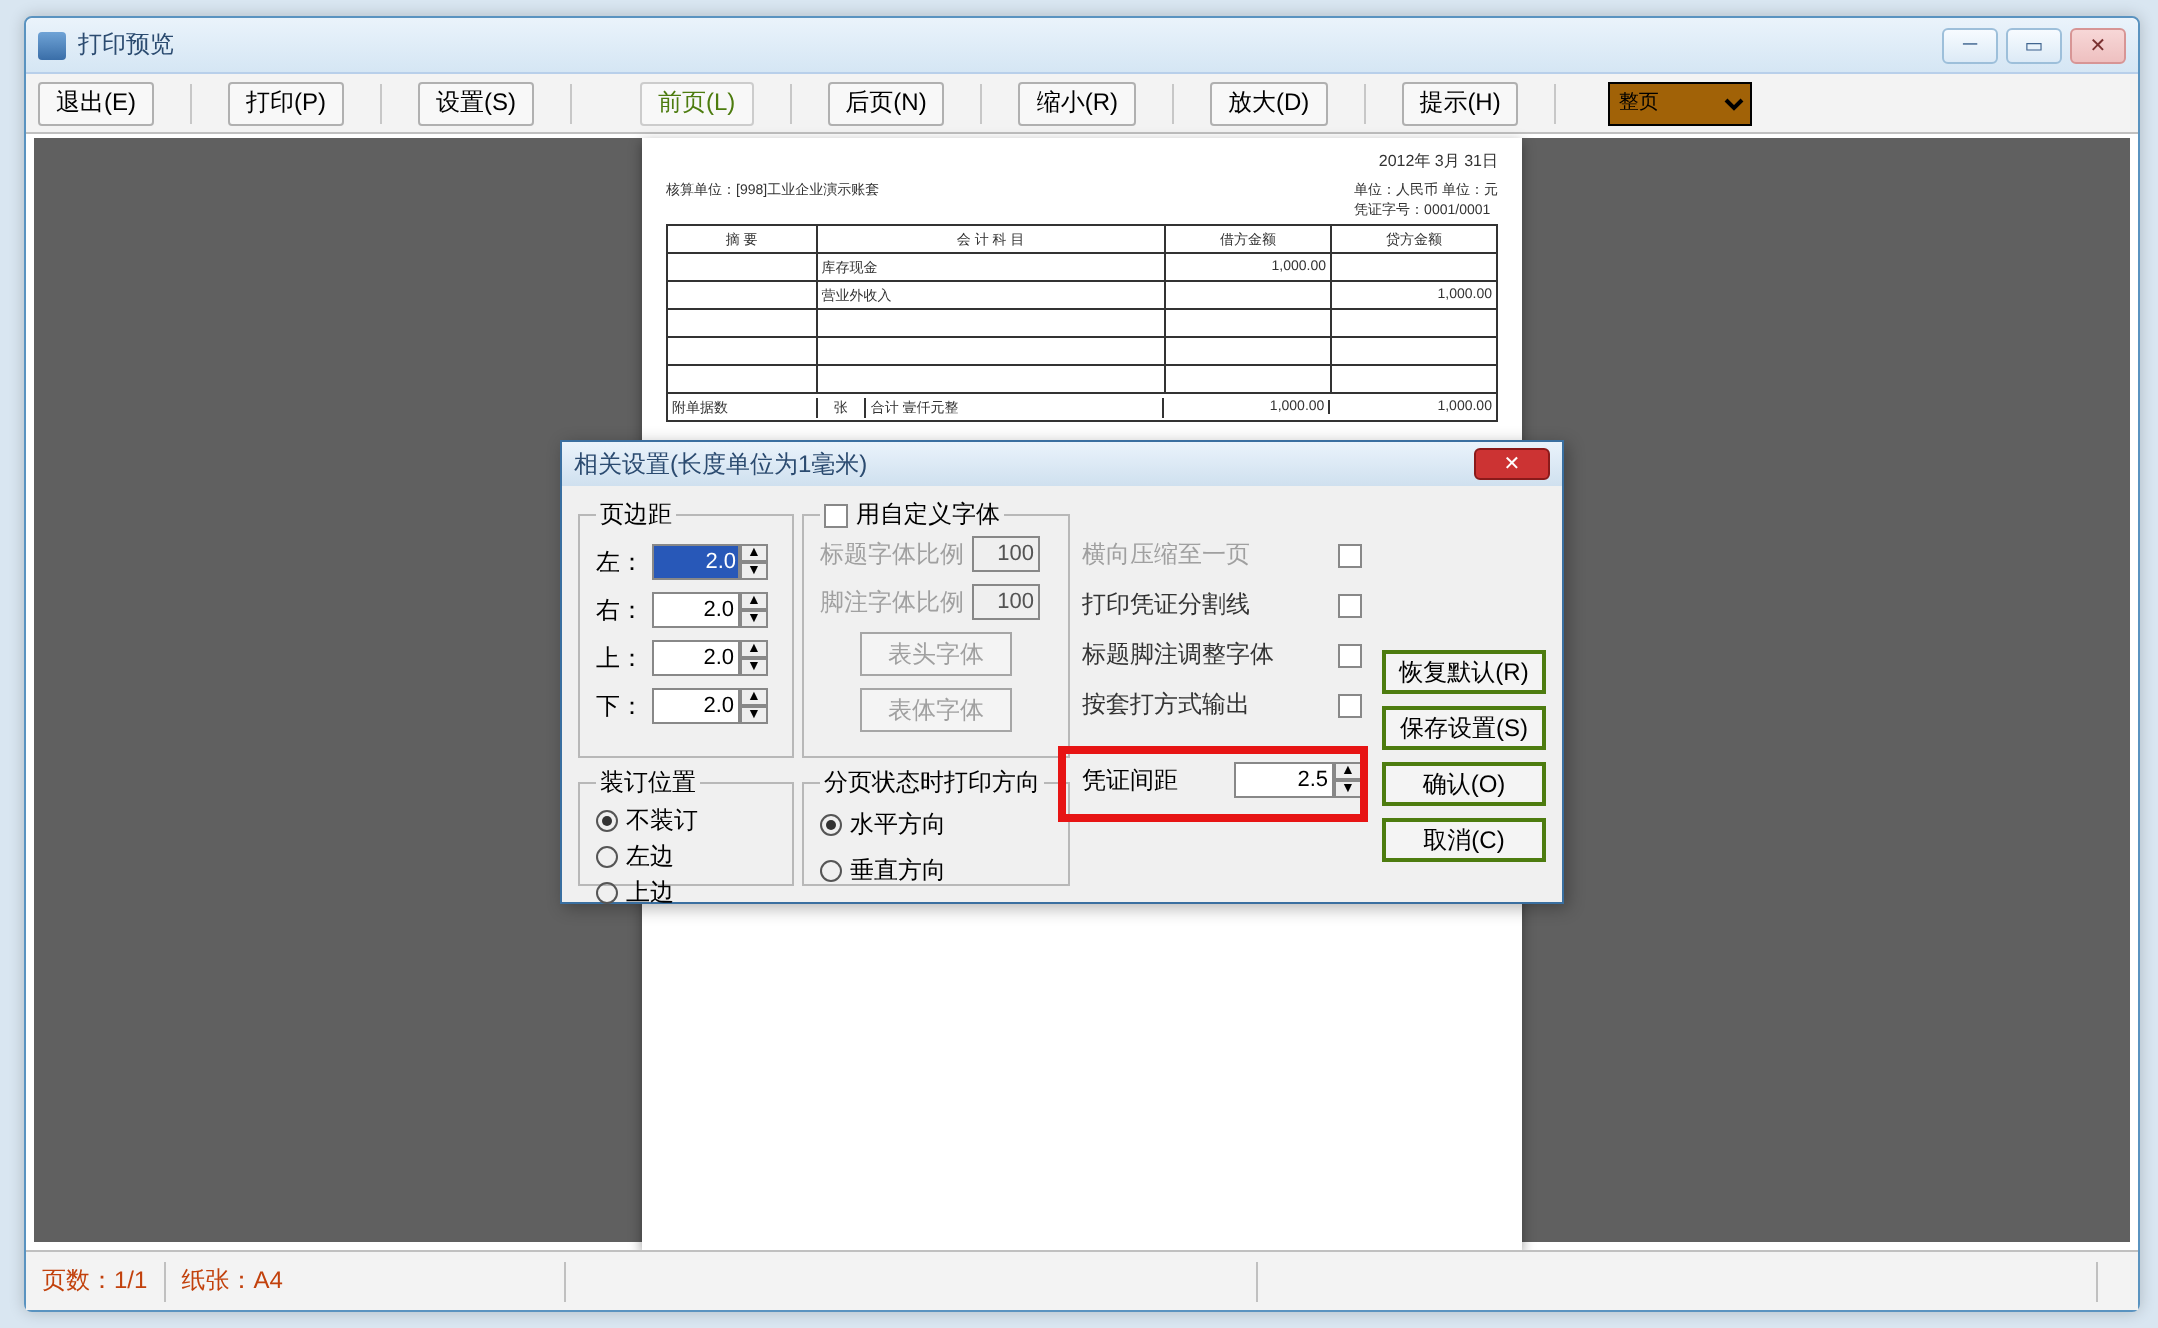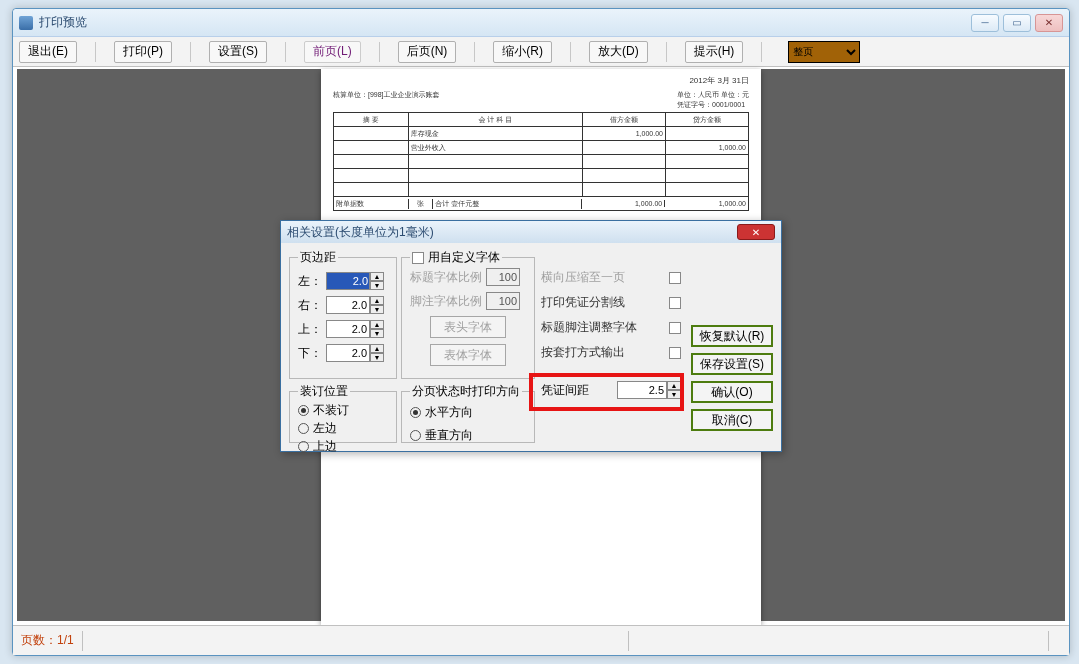--- a/index.html
+++ b/index.html
@@ -20,21 +20,21 @@
 .win-controls { display: flex; gap: 4px; }
 .win-btn { width: 28px; height: 18px; background: linear-gradient(#f7fbff,#dceaf6); border: 1px solid #9dbfda; border-radius: 3px; font-size: 10px; display: flex; align-items: center; justify-content: center; color: #406590; cursor: pointer; }
 .win-close { background: linear-gradient(#f7d7d7,#eec0c0); border-color:#d79595; color:#7a3030;}
 
 
 .toolbar { height: 30px; background: #f3f3f3; border-bottom: 1px solid #c0c0c0; display: flex; align-items: center; padding: 0 6px; gap: 14px; }
 .tool-btn {
   height: 22px; padding: 0 8px; font-size: 12px; background: #f8f8f8;
   border: 1px solid #b0b0b0; border-radius: 2px; display: flex; align-items: center; cursor: pointer;
 }
-.tool-btn.disabled { color:#701a75; border-color:#ccc; }
+.tool-btn.disabled { color:#4d7c0f; border-color:#ccc;margin-left:16px; }
 .zoom-select {
   margin-left: 8px; height: 22px; font-size: 10px; border: 1px solid #000; background:#a16207; min-width:72px;
 }
 .sep { width:1px; height:20px; background:#c7c7c7; margin:0 4px; }
 
 
 .preview-area { position: absolute; left: 4px; right: 4px; top: 60px; bottom: 34px; background: #606060; }
 .page {
   position: absolute; left: 50%; transform: translateX(-50%); top: 0;
   width: 440px; height: 556px; background: #fff; box-shadow: 0 2px 6px rgba(0,0,0,.4);
@@ -209,20 +209,21 @@
           <div style="width:36%;">合计 壹仟元整</div>
           <div style="width:20%;text-align:right">1,000.00</div>
           <div style="width:20%;text-align:right">1,000.00</div>
         </div>
       </div>
     </div>
   </div>
 
   <div class="statusbar">
     <div class="cell">页数：1/1</div>
+    <div class="cell" style="width:200px">纸张：A4</div>
     <div class="cell spacer"></div>
     <div class="cell" style="width:420px"></div>
     <div class="grip"></div>
   </div>
 </div>
 
 <div class="dialog">
   <div class="dlg-title">
     <span>相关设置(长度单位为1毫米)</span>
     <div class="dlg-close">✕</div>

